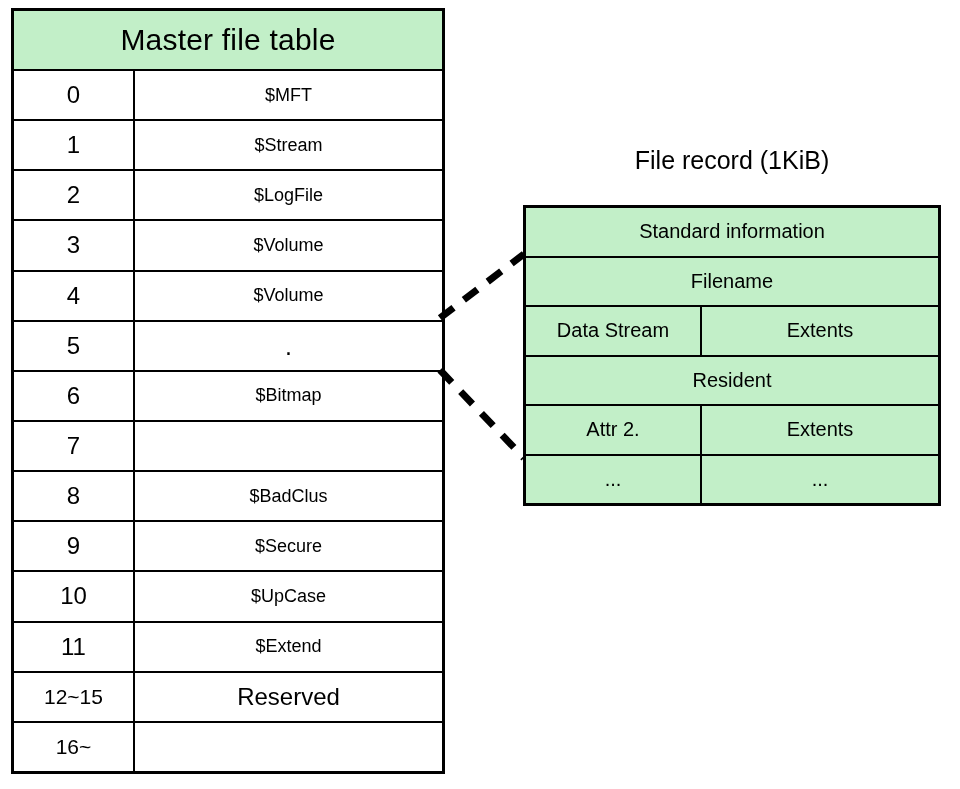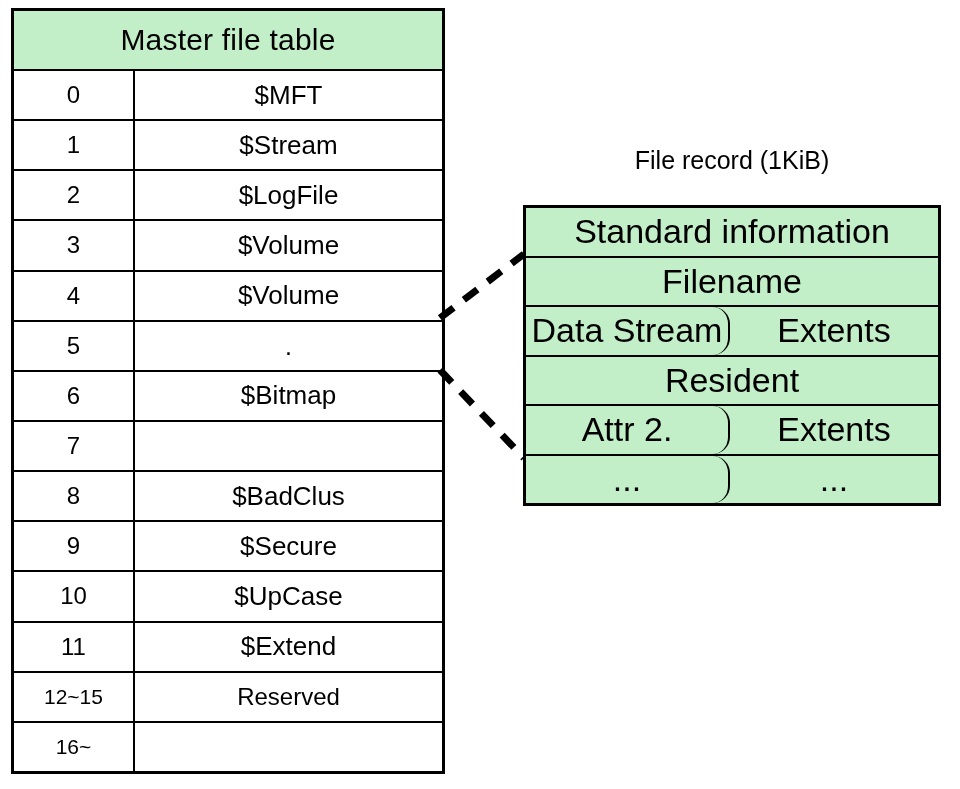--- a/index.html
+++ b/index.html
@@ -66,21 +66,21 @@
   }
   #mft-table .mft-cell-index.small {
     font-size: 21px;
   }
   #mft-table .mft-cell-name {
     flex: 1;
     display: flex;
     align-items: center;
     justify-content: center;
     box-sizing: border-box;
-    font-size: 26px;
+    font-size: 18px;
   }
   #mft-table .mft-cell-name.small {
     font-size: 24px;
     border-radius: 15px;
   }
   #mft-table .mft-cell-name.dot {
     font-size: 25px;
     line-height: 0.4;
   }
 
@@ -115,28 +115,27 @@
     min-height: 0;
   }
   #file-record-table .fr-row:last-child {
     border-bottom: none;
   }
   #file-record-table .fr-cell {
     display: flex;
     align-items: center;
     justify-content: center;
     box-sizing: border-box;
-    font-size: 34px;
-    border-radius: 17px;
+    font-size: 20px;
   }
   #file-record-table .fr-cell.full {
     flex: 1;
   }
   #file-record-table .fr-cell.left {
-    width: 204px;
+    width: 176px;
     border-right: 2px solid #000000;
   }
   #file-record-table .fr-cell.right {
     flex: 1;
   }
 
   
   #connectors {
     position: absolute;
     left: 0;

